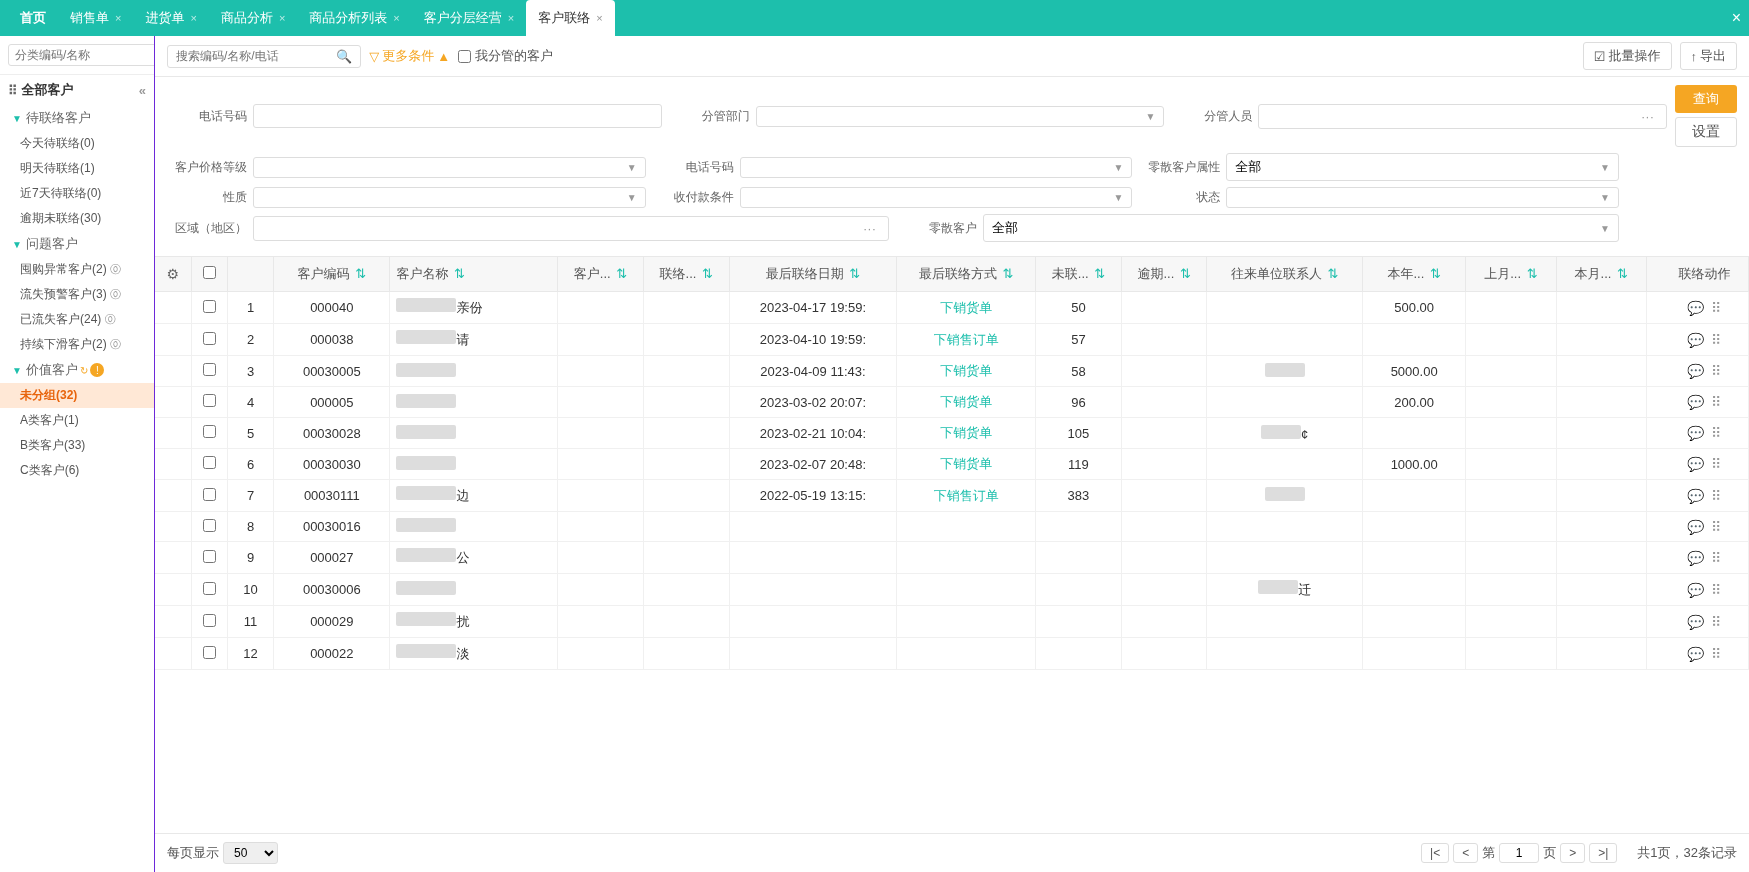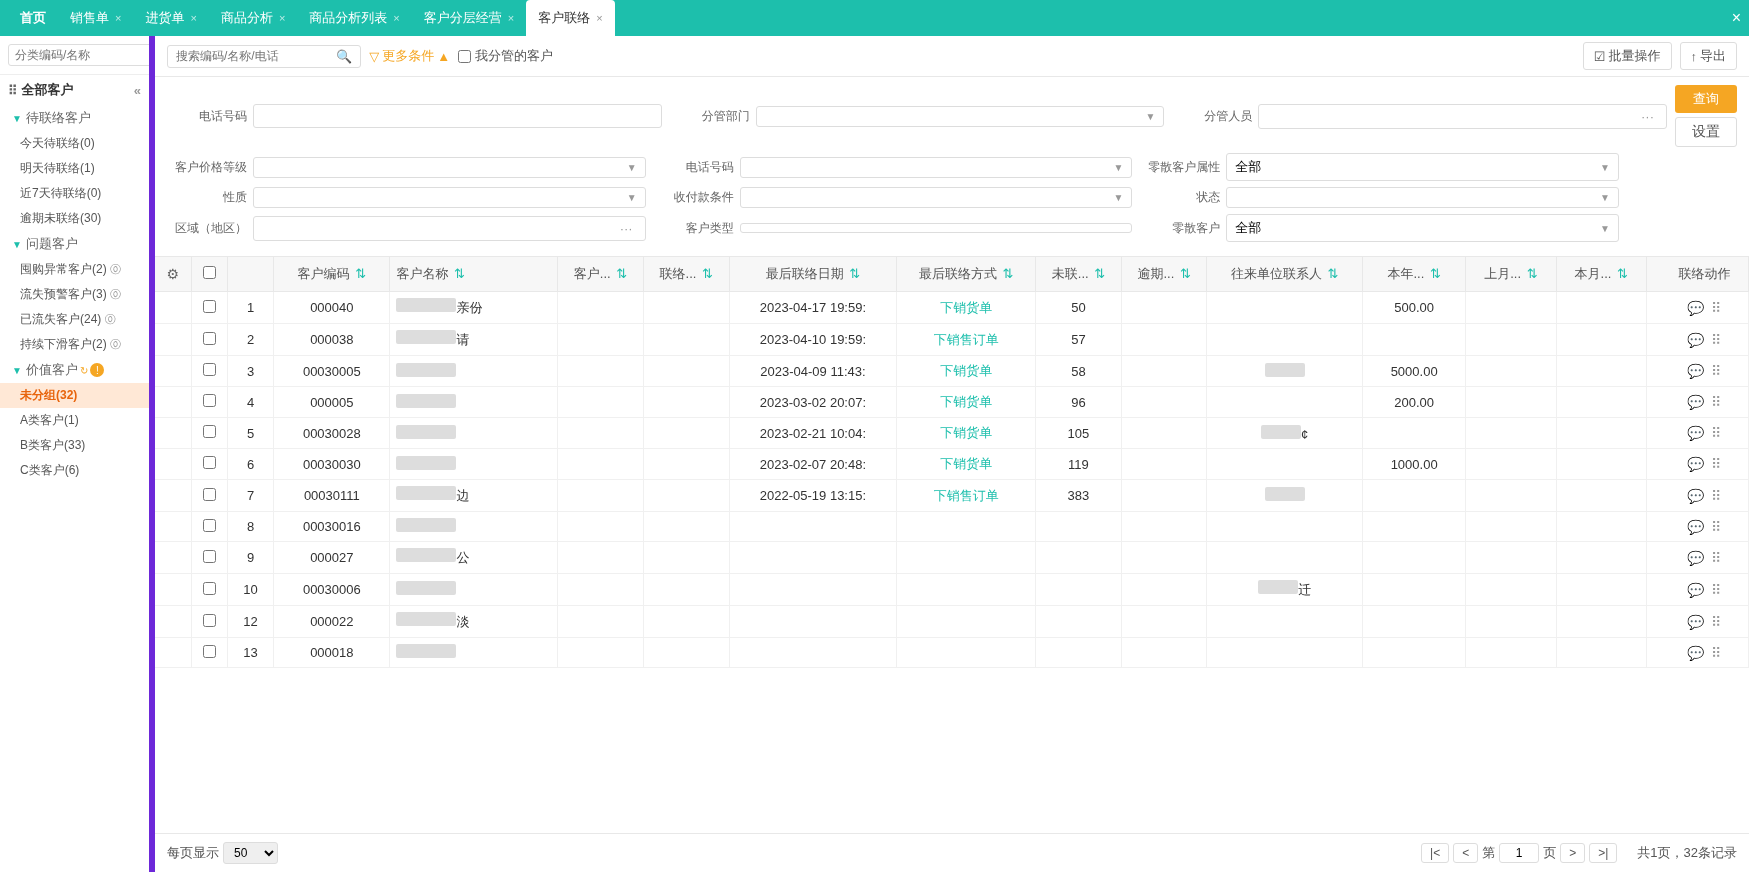--- a/index.html
+++ b/index.html
@@ -25,21 +25,21 @@
     }
     .top-nav .nav-tab.active .close-x { color: #666; }
     .top-nav-right { margin-left: auto; color: white; font-size: 16px; cursor: pointer; }
 
     
     .main-layout { display: flex; height: calc(100vh - 36px); }
 
     
     .sidebar {
       width: 155px; min-width: 155px; background: white;
-      border-right: 6px solid #6d28d9; overflow-y: auto;
+      border-right: 1px solid #6d28d9; overflow-y: auto;
       display: flex; flex-direction: column;
     }
     .sidebar-search {
       display: flex; align-items: center; padding: 8px;
       border-bottom: 1px solid #eee;
     }
     .sidebar-search input {
       border: 1px solid #ddd; border-radius: 3px; padding: 3px 6px;
       font-size: 12px; flex: 1; outline: none;
     }
@@ -340,26 +340,20 @@
         </div>
         <div style="width:110px"></div>
       </div>
 
       <div class="filter-row">
         <div class="filter-field">
           <label>区域（地区）</label>
           <div class="filter-select-box">
             <span></span>
             <span class="ellipsis-btn">···</span>
-          </div>
-        </div>
-        <div class="filter-field">
-          <label>客户类型</label>
-          <div class="filter-select-box">
-            <span></span>
           </div>
         </div>
         <div class="filter-field">
           <label>零散客户</label>
           <div class="filter-select-box">
             <span>全部</span>
             <span class="chevron">▼</span>
           </div>
         </div>
         <div style="width:110px"></div>
@@ -679,53 +673,53 @@
     <td class="col-action">
       <div class="action-icons">
         <span class="action-icon" title="联络">💬</span>
         <span class="action-icon" title="更多">⠿</span>
       </div>
     </td>
   </tr>
             <tr>
     <td></td>
     <td><input type="checkbox" style=""></td>
+    <td class="col-num">11</td>
+    <td class="col-code">000029</td>
+    <td class="col-name">
+      <span class="blurred"></span><span style="color:#333">扰</span>
+    </td>
+    <td class="col-type"></td>
+    <td class="col-contact"></td>
+    <td class="col-lastdate"></td>
+    <td class="col-lastway">
+      
+    </td>
+    <td class="col-unlinkdays"></td>
+    <td class="col-overdue"></td>
+    <td class="col-companycontact">
+      
+    </td>
+    <td class="col-thisyear"></td>
+    <td class="col-lastmonth"></td>
+    <td class="col-thismonth"></td>
+    <td class="col-action">
+      <div class="action-icons">
+        <span class="action-icon" title="联络">💬</span>
+        <span class="action-icon" title="更多">⠿</span>
+      </div>
+    </td>
+  </tr>
+            <tr>
+    <td></td>
+    <td><input type="checkbox" style=""></td>
     <td class="col-num">12</td>
     <td class="col-code">000022</td>
     <td class="col-name">
       <span class="blurred"></span><span style="color:#333">淡</span>
-    </td>
-    <td class="col-type"></td>
-    <td class="col-contact"></td>
-    <td class="col-lastdate"></td>
-    <td class="col-lastway">
-      
-    </td>
-    <td class="col-unlinkdays"></td>
-    <td class="col-overdue"></td>
-    <td class="col-companycontact">
-      
-    </td>
-    <td class="col-thisyear"></td>
-    <td class="col-lastmonth"></td>
-    <td class="col-thismonth"></td>
-    <td class="col-action">
-      <div class="action-icons">
-        <span class="action-icon" title="联络">💬</span>
-        <span class="action-icon" title="更多">⠿</span>
-      </div>
-    </td>
-  </tr>
-            <tr>
-    <td></td>
-    <td><input type="checkbox" style=""></td>
-    <td class="col-num">13</td>
-    <td class="col-code">000018</td>
-    <td class="col-name">
-      <span class="blurred"></span><span style="color:#333"></span>
     </td>
     <td class="col-type"></td>
     <td class="col-contact"></td>
     <td class="col-lastdate"></td>
     <td class="col-lastway">
       
     </td>
     <td class="col-unlinkdays"></td>
     <td class="col-overdue"></td>
     <td class="col-companycontact">

